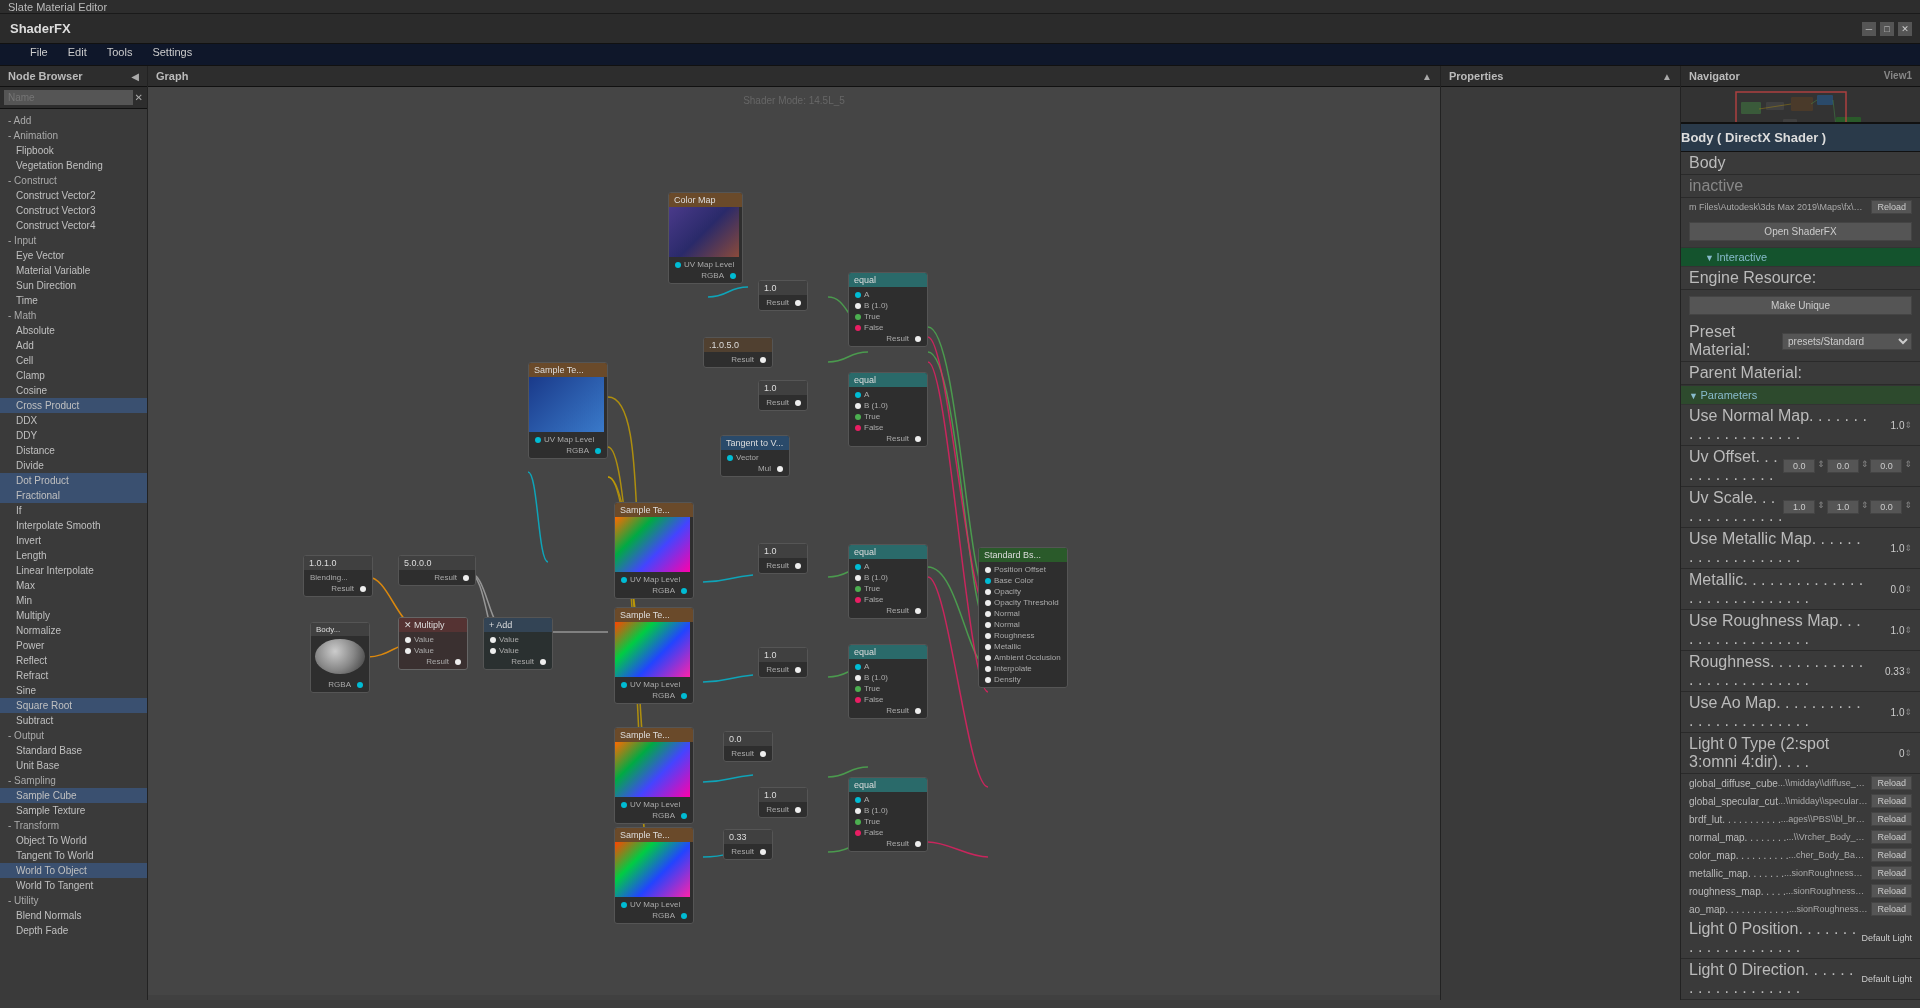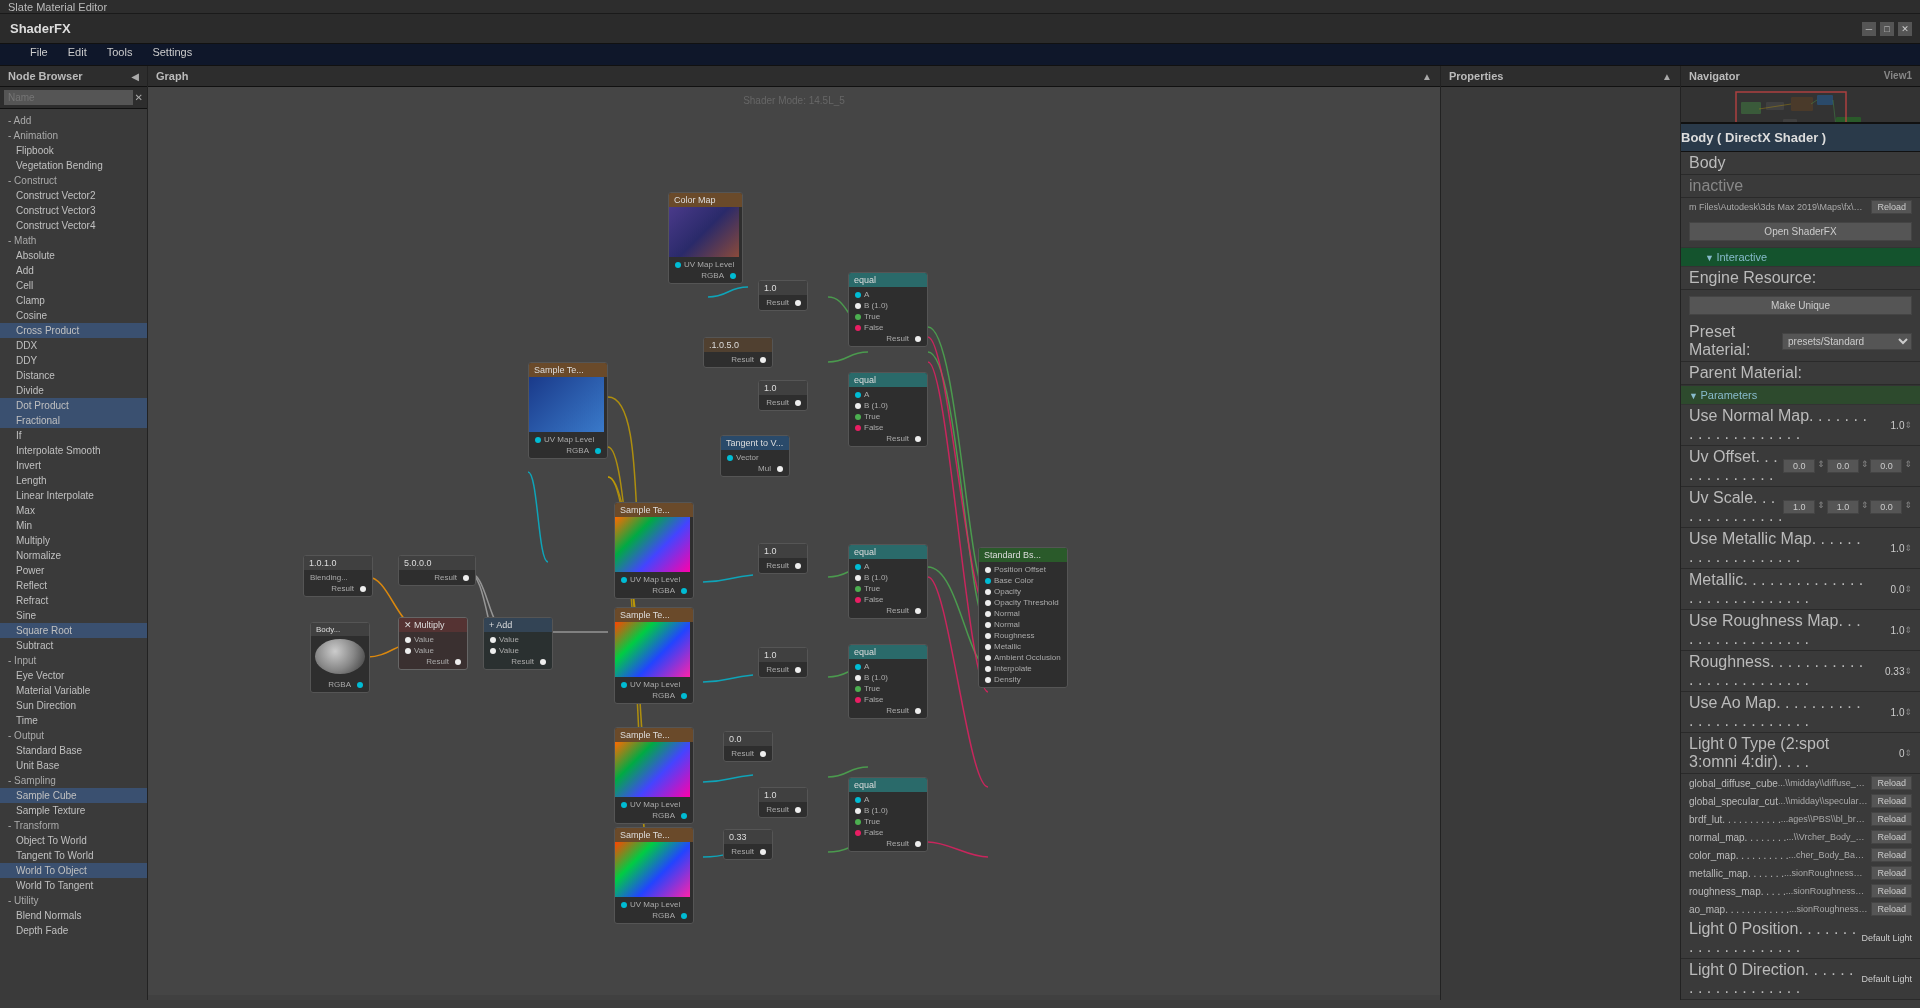--- a/index.html
+++ b/index.html
@@ -438,20 +438,27 @@
       <div class="tree-group">
         <div class="tree-group-label">- Animation</div>
         <div class="tree-item">Flipbook</div>
         <div class="tree-item">Vegetation Bending</div>
       </div>
       <div class="tree-group">
         <div class="tree-group-label">- Construct</div>
         <div class="tree-item">Construct Vector2</div>
         <div class="tree-item">Construct Vector3</div>
         <div class="tree-item">Construct Vector4</div>
+      </div>
+      <div class="tree-group">
+        <div class="tree-group-label">- Input</div>
+        <div class="tree-item">Eye Vector</div>
+        <div class="tree-item">Material Variable</div>
+        <div class="tree-item">Sun Direction</div>
+        <div class="tree-item">Time</div>
       </div>
       <div class="tree-group">
         <div class="tree-group-label">- Math</div>
         <div class="tree-item">Absolute</div>
         <div class="tree-item">Add</div>
         <div class="tree-item">Cell</div>
         <div class="tree-item">Clamp</div>
         <div class="tree-item">Cosine</div>
         <div class="tree-item highlighted">Cross Product</div>
         <div class="tree-item">DDX</div>
@@ -470,27 +477,20 @@
         <div class="tree-item">Multiply</div>
         <div class="tree-item">Normalize</div>
         <div class="tree-item">Power</div>
         <div class="tree-item">Reflect</div>
         <div class="tree-item">Refract</div>
         <div class="tree-item">Sine</div>
         <div class="tree-item highlighted">Square Root</div>
         <div class="tree-item">Subtract</div>
       </div>
       <div class="tree-group">
-        <div class="tree-group-label">- Input</div>
-        <div class="tree-item">Eye Vector</div>
-        <div class="tree-item">Material Variable</div>
-        <div class="tree-item">Sun Direction</div>
-        <div class="tree-item">Time</div>
-      </div>
-      <div class="tree-group">
         <div class="tree-group-label">- Output</div>
         <div class="tree-item">Standard Base</div>
         <div class="tree-item">Unit Base</div>
       </div>
       <div class="tree-group">
         <div class="tree-group-label">- Sampling</div>
         <div class="tree-item highlighted">Sample Cube</div>
         <div class="tree-item">Sample Texture</div>
       </div>
       <div class="tree-group">

